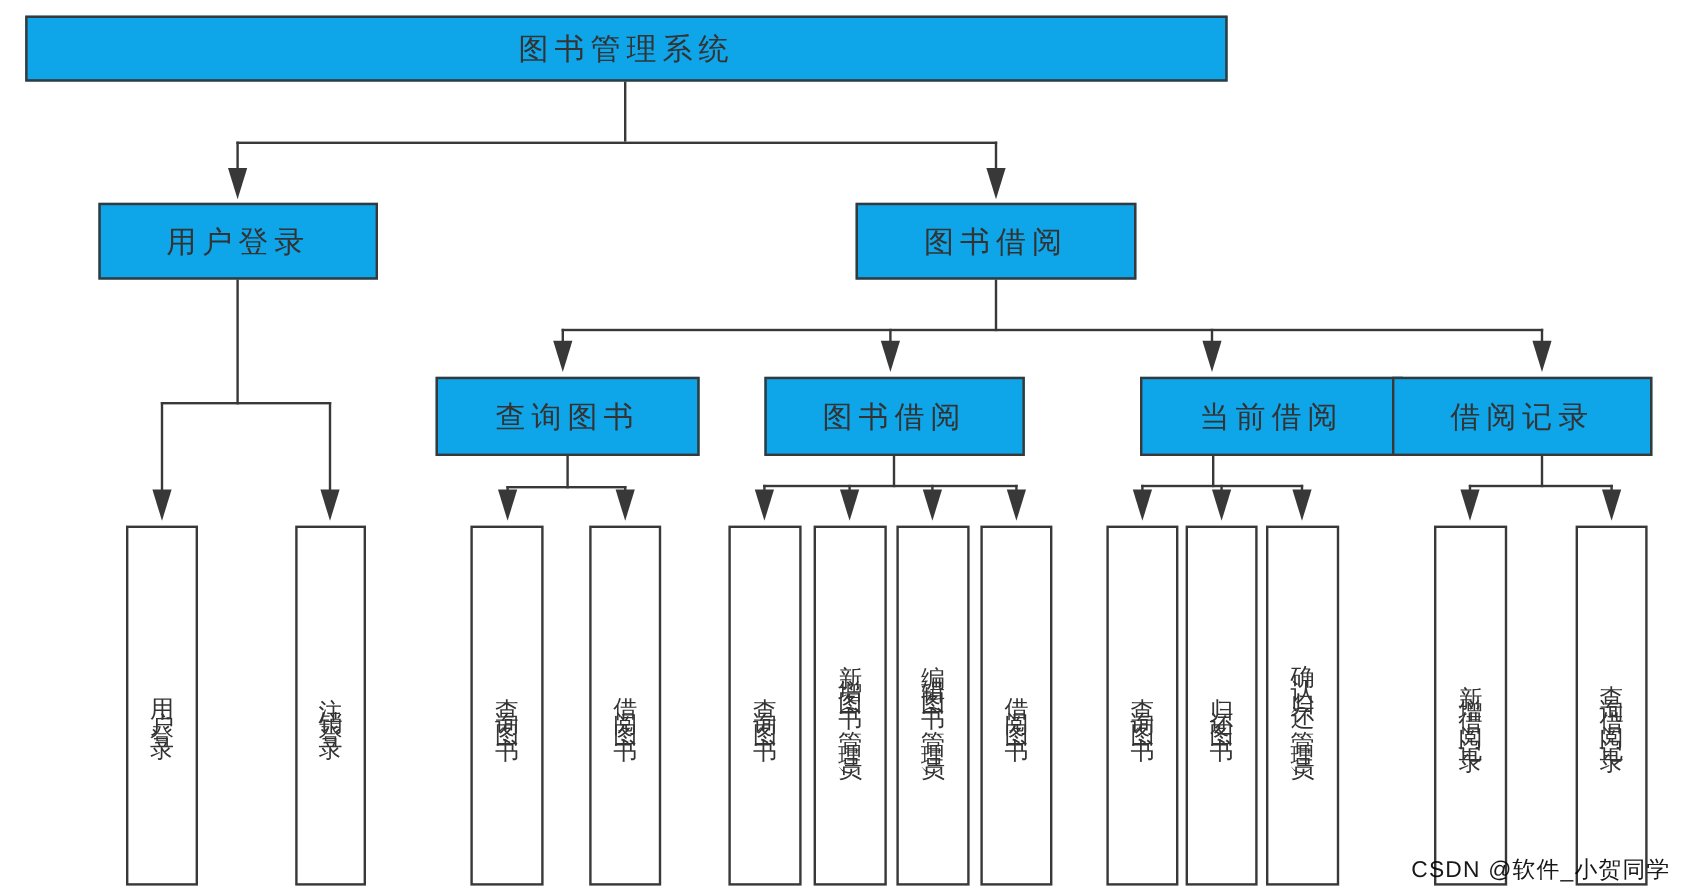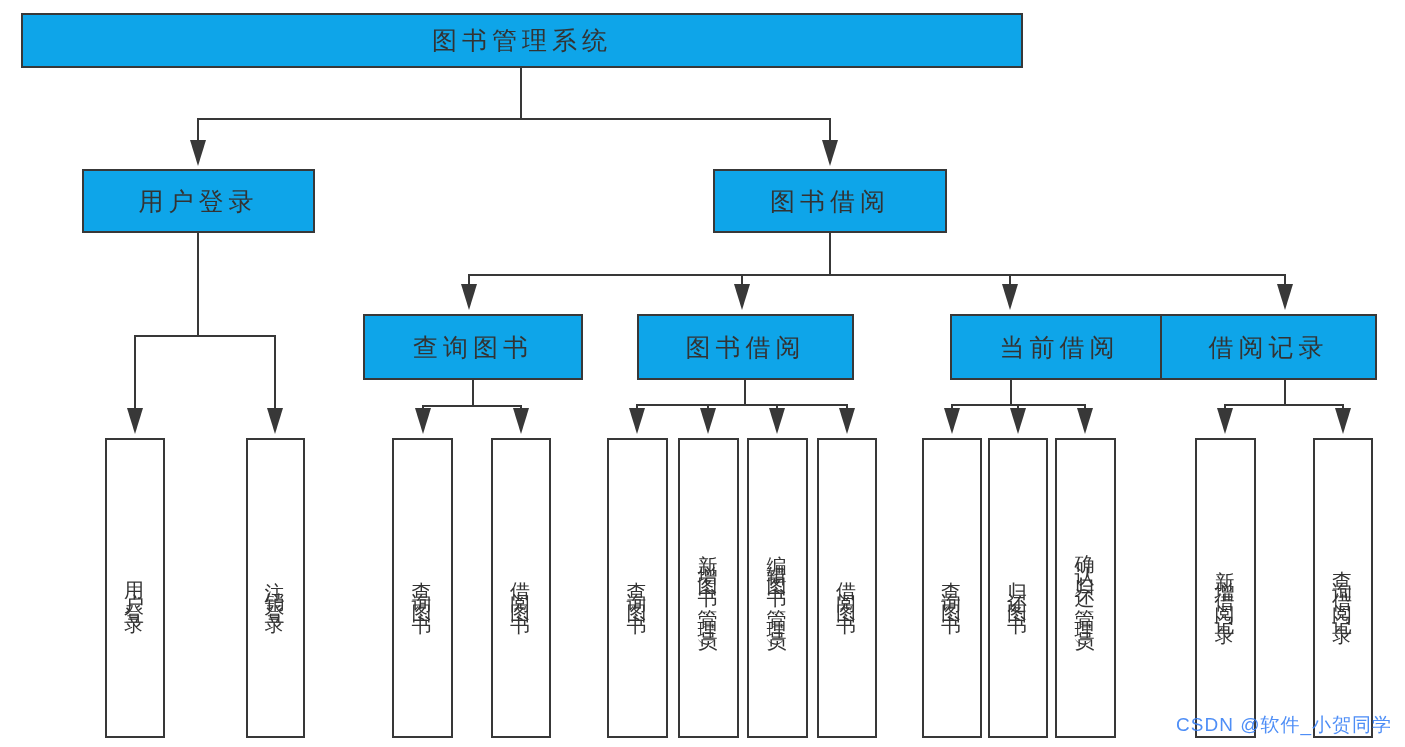--- a/index.html
+++ b/index.html
@@ -10,21 +10,21 @@
        font-size:25px;letter-spacing:5px;color:#333;text-align:center;}
   .vbox{position:absolute;box-sizing:border-box;border:2.5px solid #383838;background:#fff;
         display:flex;align-items:center;justify-content:center;
         writing-mode:vertical-rl;text-orientation:mixed;
         font-size:20px;letter-spacing:11px;color:#333;}
   .ln{position:absolute;background:#383838;}
   .arr{position:absolute;width:0;height:0;
        border-left:8px solid transparent;border-right:8px solid transparent;
        border-top:26px solid #383838;}
   .wm{position:absolute;right:13px;bottom:9px;font-size:19px;letter-spacing:1px;
-      color:#3b82f6;opacity:.9;z-index:5;white-space:nowrap;}
+      color:#000000;opacity:.9;z-index:5;white-space:nowrap;}
 </style>
 </head>
 <body>
 
 <div class="page">
 
   <div class="box" style="left:21px;top:13px;width:1002px;height:55px;">图书管理系统</div>
 
   <div class="ln" style="left:520px;top:68px;width:2px;height:50px;"></div>
   <div class="ln" style="left:197px;top:118px;width:634px;height:2px;"></div>

